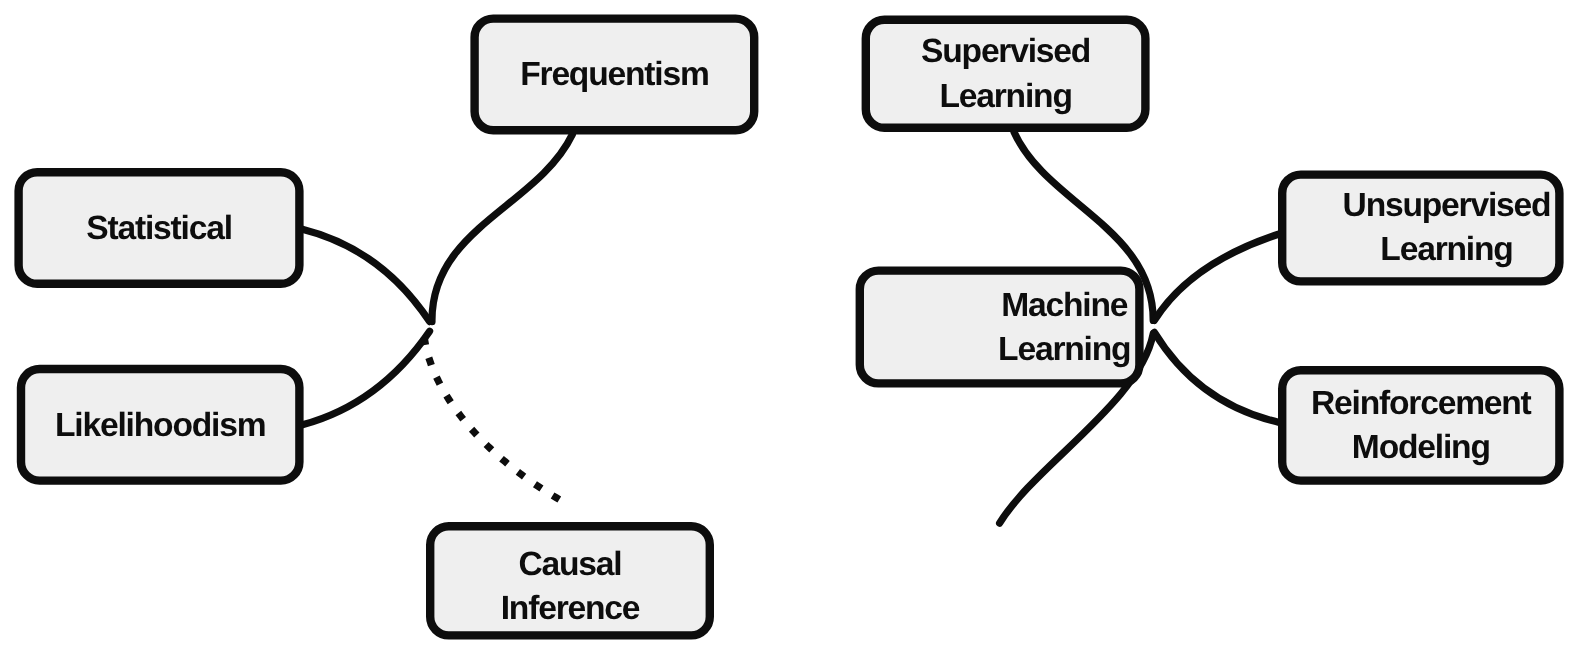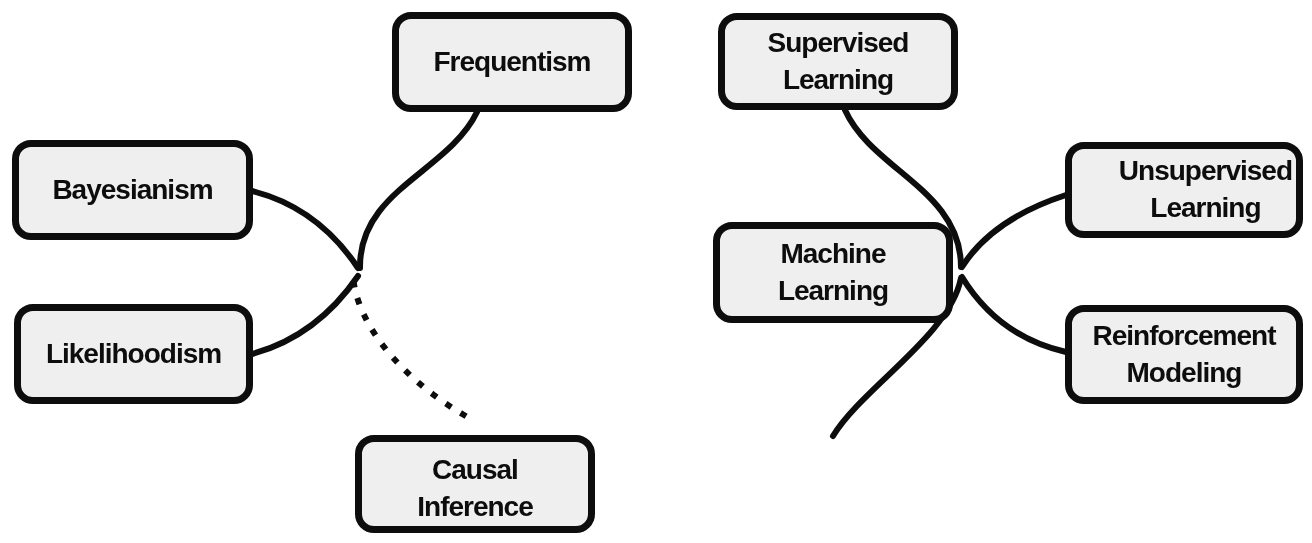--- a/index.html
+++ b/index.html
@@ -42,21 +42,21 @@
     letter-spacing: -1px;
     color: #0d0d0d;
     padding: 0 4px;
   }
   #node-frequentism            { left: 353px; top: 12px;  width: 240px; height: 100px; margin-left: 39px; }
   #node-bayesianism            { left: 12px;  top: 140px; width: 241px; height: 100px; }
   #node-likelihoodism          { left: 14px;  top: 304px; width: 239px; height: 100px; }
   #node-statistical_modeling   { left: 367px; top: 223px; width: 236px; height: 97px; }
   #node-causal_inference       { left: 355px; top: 435px; width: 240px; height: 98px; align-items: flex-end; }
   #node-supervised_learning    { left: 718px; top: 13px;  width: 240px; height: 97px; }
-  #node-machine_learning       { left: 713px; top: 222px; width: 240px; height: 101px; }
+  #node-machine_learning       { left: 713px; top: 222px; width: 240px; height: 101px; justify-content: flex-end; }
   #node-unsupervised_learning  { left: 1065px; top: 142px; width: 238px; height: 96px; justify-content: flex-end; }
   #node-reinforcement_learning { left: 1065px; top: 305px; width: 238px; height: 99px; }
   #node-deep_learning          { left: 712px; top: 435px; width: 236px; height: 95px; }
 </style>
 </head>
 <body>
 
 <div id="canvas">
 
   <svg id="edges" width="1312" height="543" viewBox="0 0 1312 543" fill="none" stroke="#0d0d0d" stroke-width="6">
@@ -68,21 +68,21 @@
     <path stroke-linecap="round" d="M 1066,195 C 1020,210 984,232 962,267"></path>
     <path stroke-linecap="round" d="M 1066,352 C 1018,341 984,313 962,277"></path>
     <path stroke-linecap="round" d="M 833,436 C 862,388 950,335 961,278"></path>
   </svg>
 
   <div class="node" id="node-frequentism">
     <span class="label">Frequentism</span>
   </div>
 
   <div class="node" id="node-bayesianism">
-    <span class="label">Bayesianism</span>
+    <span class="label">Statistical</span>
   </div>
 
   <div class="node" id="node-likelihoodism">
     <span class="label">Likelihoodism</span>
   </div>
 
 
   <div class="node" id="node-causal_inference">
     <span class="label">Causal
 Inference</span>

